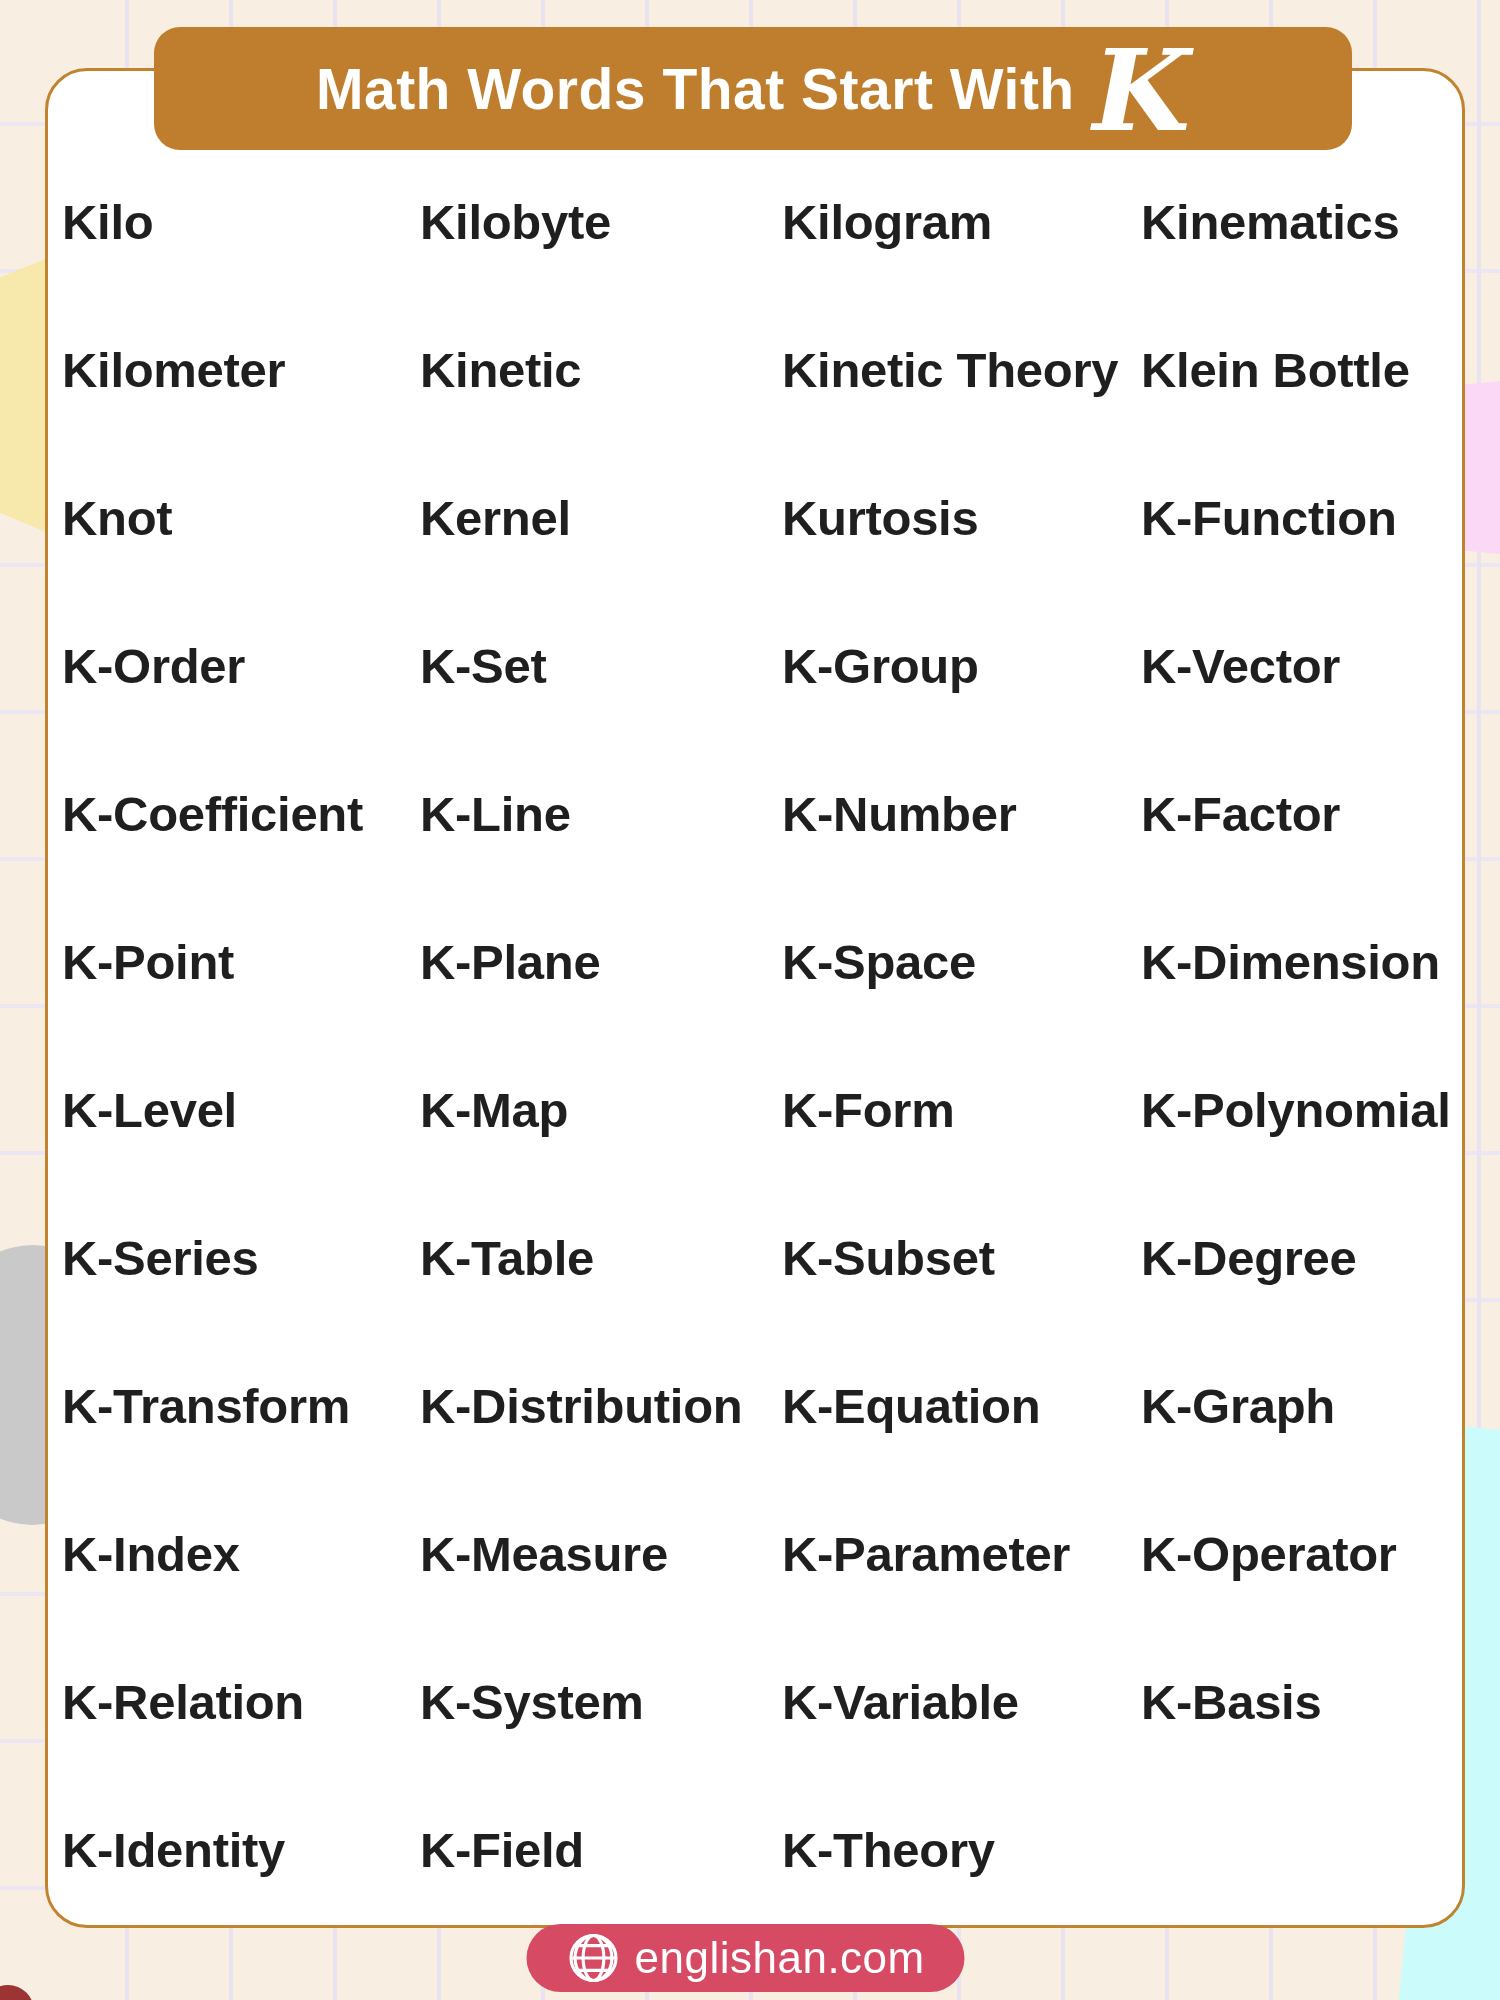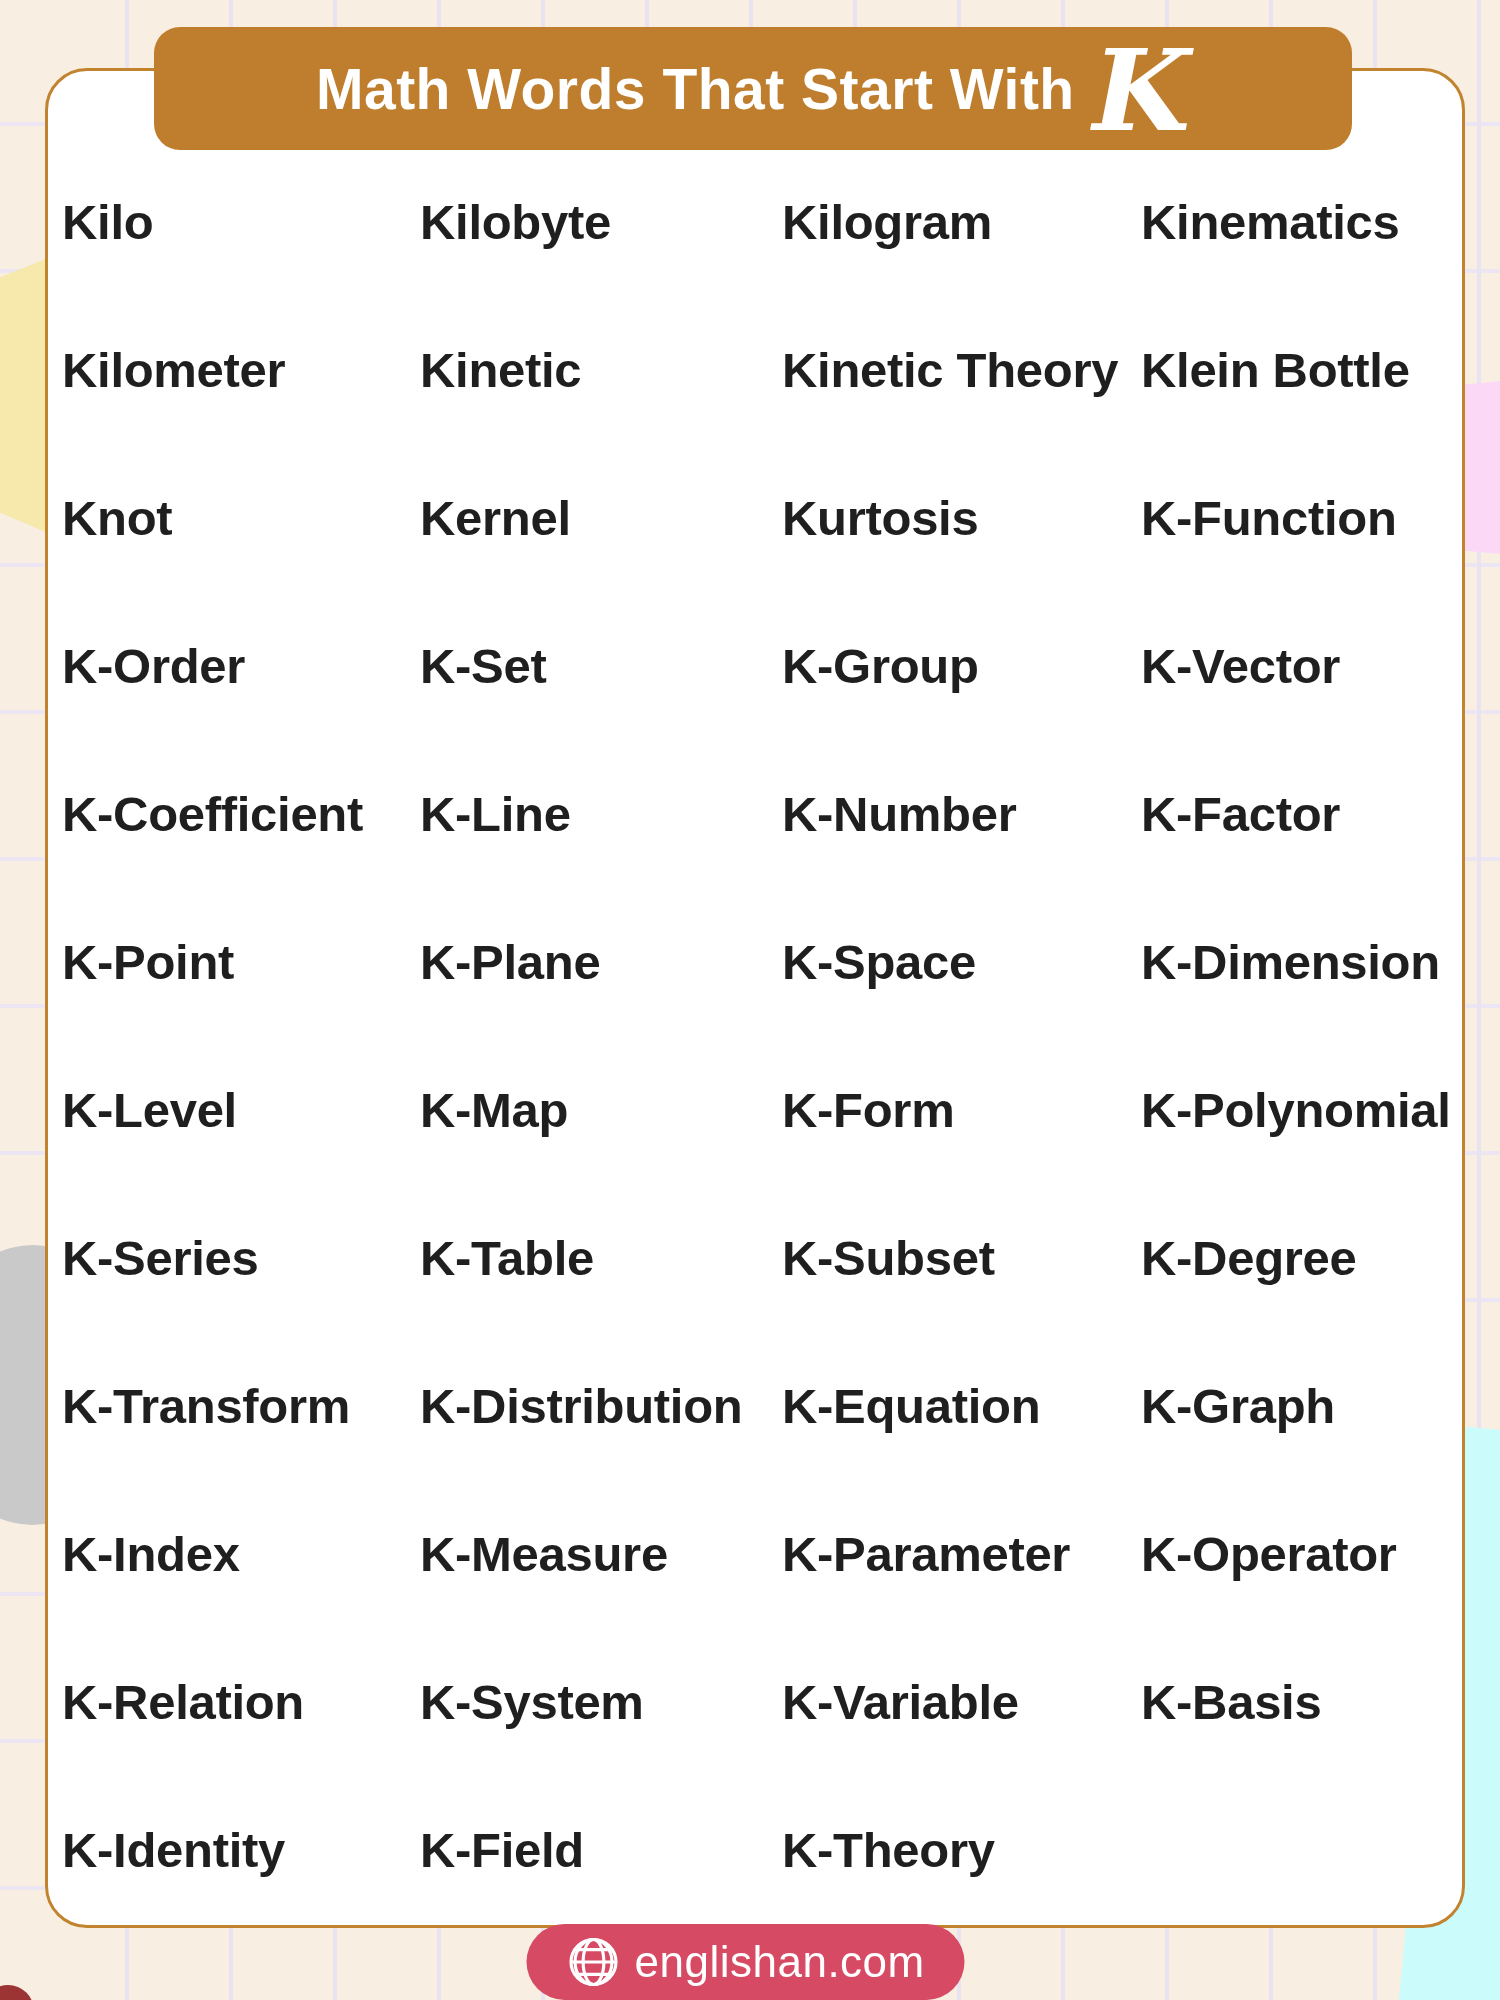--- a/index.html
+++ b/index.html
@@ -69,21 +69,21 @@
     align-items:center;
   }
   .word{
     font-size:49px;font-weight:bold;color:#1f1f1f;letter-spacing:-0.3px;
     white-space:nowrap;
   }
   
   .footer-badge{
     position:absolute;z-index:3;
     left:50%;top:1924px;transform:translateX(-51%);
-    height:76px;padding:0 40px;border-radius:40px;
+    height:68px;padding:0 40px;border-radius:40px;
     background:#d64a64;color:#ffffff;
     display:flex;align-items:center;gap:14px;
   }
   .footer-badge .site{font-size:44px;letter-spacing:0.5px;white-space:nowrap;}
   .footer-badge svg{display:block;}
 </style>
 </head>
 <body>
 
 <div class="page">

